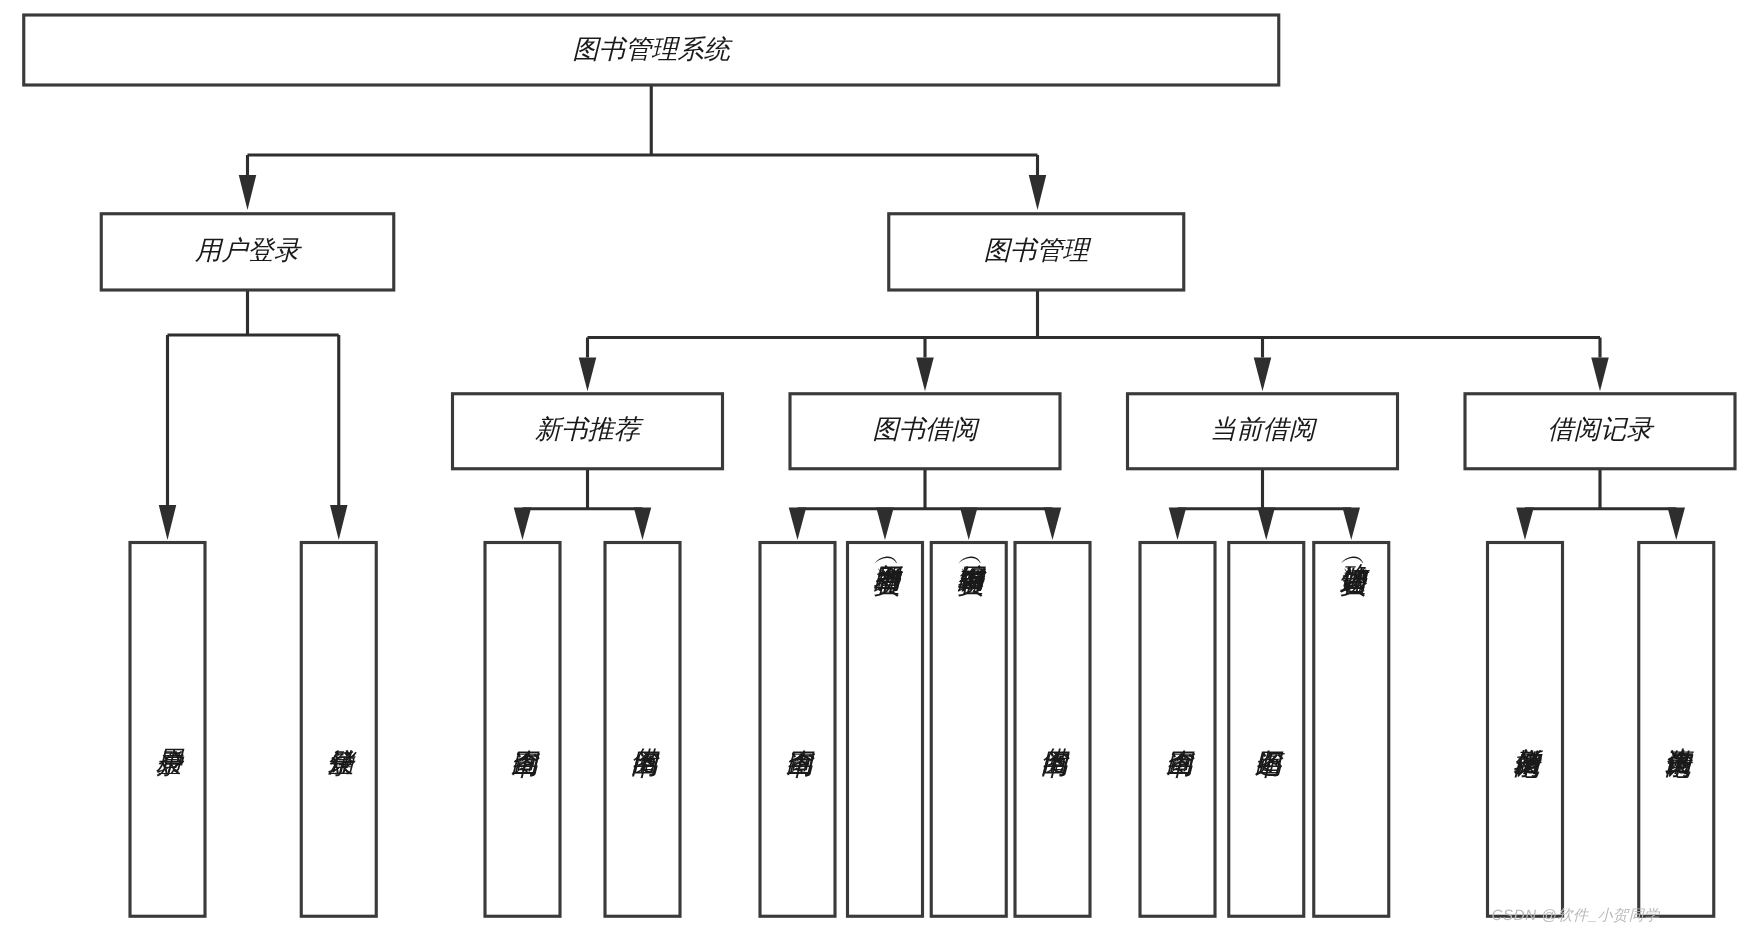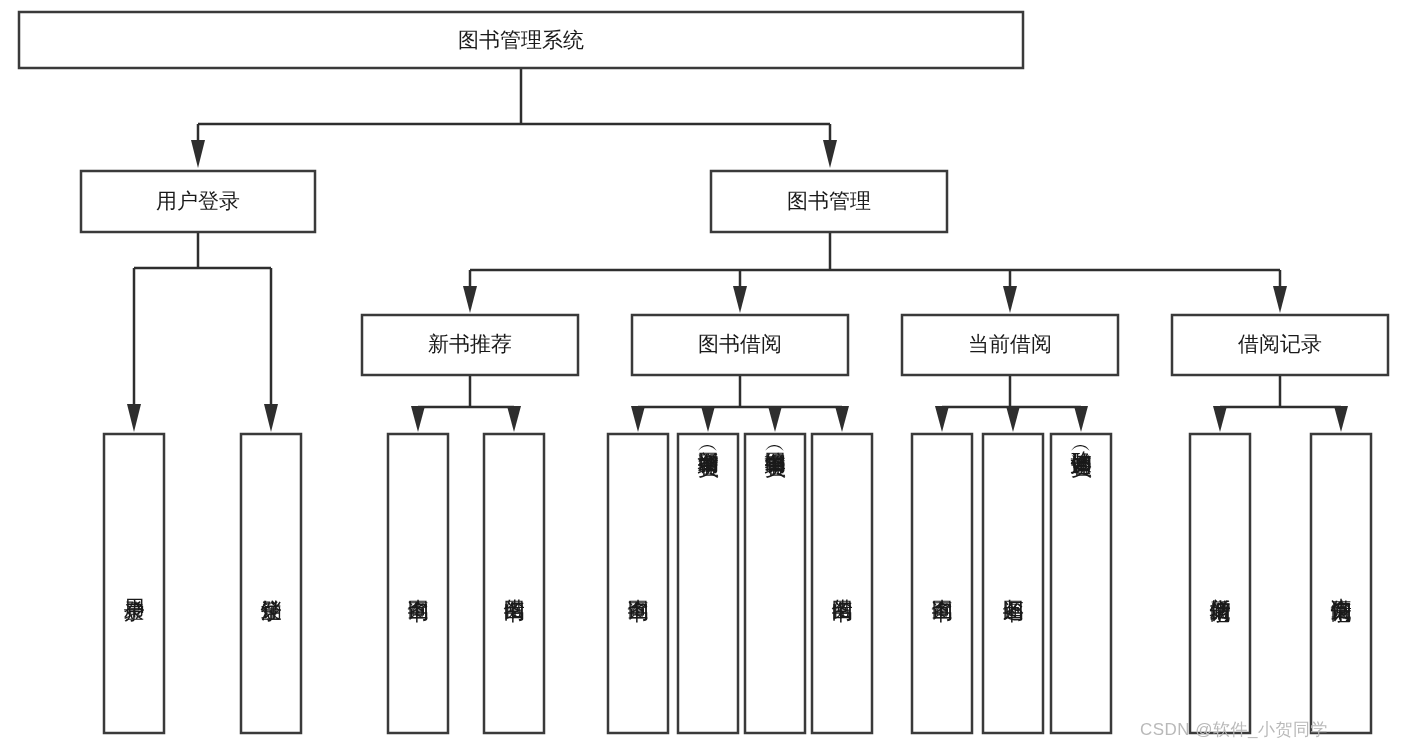--- a/index.html
+++ b/index.html
@@ -11,20 +11,21 @@
     width: 1405px;
     height: 747px;
     font-family: "Liberation Sans", "DejaVu Sans", sans-serif;
     overflow: hidden;
   }
   #diagram-root {
     position: relative;
     width: 1338px;
     height: 747px;
     background: #ffffff;
+    font-style: italic;
   }
   svg#flow-svg {
     position: absolute;
     left: 0;
     top: 0;
     width: 1405px;
     height: 747px;
   }
   .node-box {
     fill: #ffffff;
@@ -64,21 +65,21 @@
     line-height: 1.08;
     color: #1a1a1a;
     letter-spacing: 1px;
     white-space: nowrap;
   }
   .watermark {
     position: absolute;
     right: 10px;
     bottom: 6px;
     font-family: "Liberation Sans", "DejaVu Sans", sans-serif;
-    font-size: 17px;
+    font-size: 12px;
     color: #b9b9b9;
     letter-spacing: 0.5px;
     white-space: nowrap;
   }
 </style>
 </head>
 <body>
 
 <div id="diagram-root">
 

